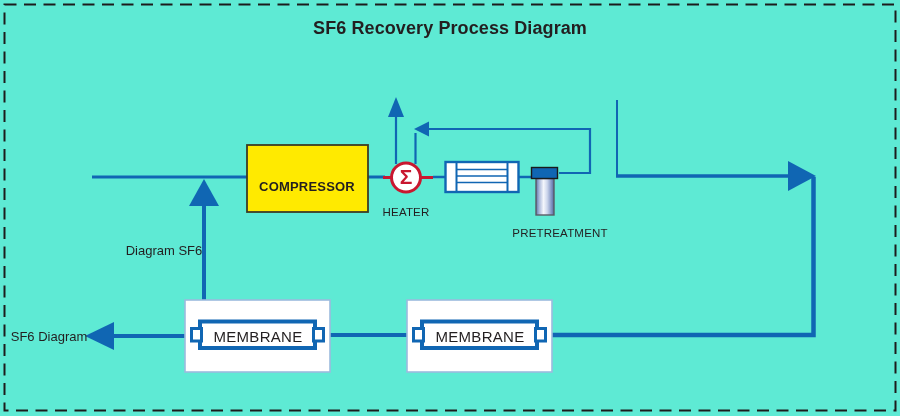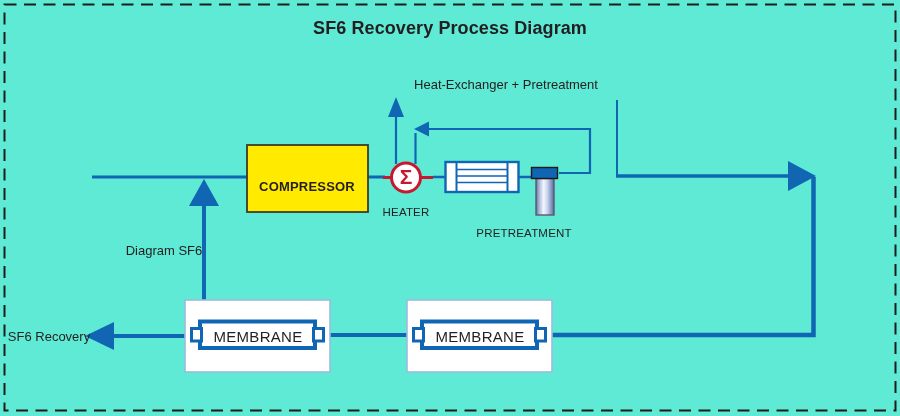--- a/index.html
+++ b/index.html
@@ -102,31 +102,30 @@
     <g>
       <rect x="407" y="300" width="145" height="72" fill="#ffffff" stroke="#9cbbde" stroke-width="1.6"></rect>
       <rect x="422" y="321.5" width="115" height="26.5" fill="#ffffff" stroke="#1066b3" stroke-width="4"></rect>
       <rect x="413.5" y="328.5" width="10" height="12.5" fill="#ffffff" stroke="#1066b3" stroke-width="3"></rect>
       <rect x="535.5" y="328.5" width="10" height="12.5" fill="#ffffff" stroke="#1066b3" stroke-width="3"></rect>
     </g>
   </svg>
 
   <div class="lbl title" style="left:450px;top:28px;">SF6 Recovery Process Diagram</div>
 
-  <div class="lbl ann" style="left:506px;top:84px;">Heat-Exchanger + Pretreatment</div>
 
   <div class="lbl compressor-lbl" style="left:307px;top:186px;">COMPRESSOR</div>
 
   <div class="lbl sigma" style="left:406px;top:178px;">Σ</div>
 
   <div class="lbl eq-small" style="left:406px;top:207px;">HEATER</div>
 
-  <div class="lbl eq-small" style="left:524px;top:228px;">PRETREATMENT</div>
+  <div class="lbl eq-small" style="left:560px;top:228px;">PRETREATMENT</div>
 
   <div class="lbl membrane-lbl" style="left:258px;top:336px;">MEMBRANE</div>
 
   <div class="lbl membrane-lbl" style="left:480px;top:336px;">MEMBRANE</div>
 
   <div class="lbl ann" style="left:164px;top:250px;">Diagram SF6</div>
 
-  <div class="lbl ann" style="left:49px;top:336px;">SF6 Recovery</div>
+  <div class="lbl ann" style="left:49px;top:336px;">SF6 Diagram</div>
 
 </div>
 
 </body></html>

